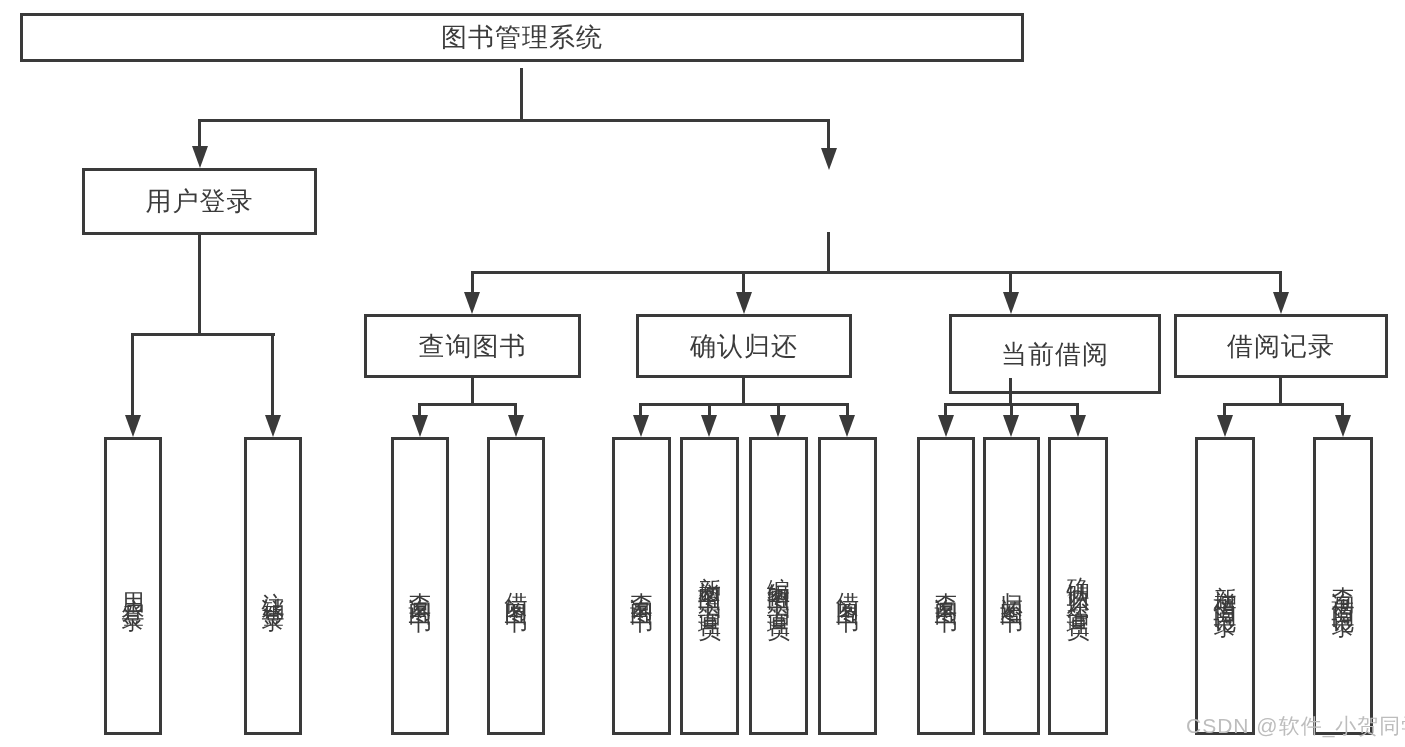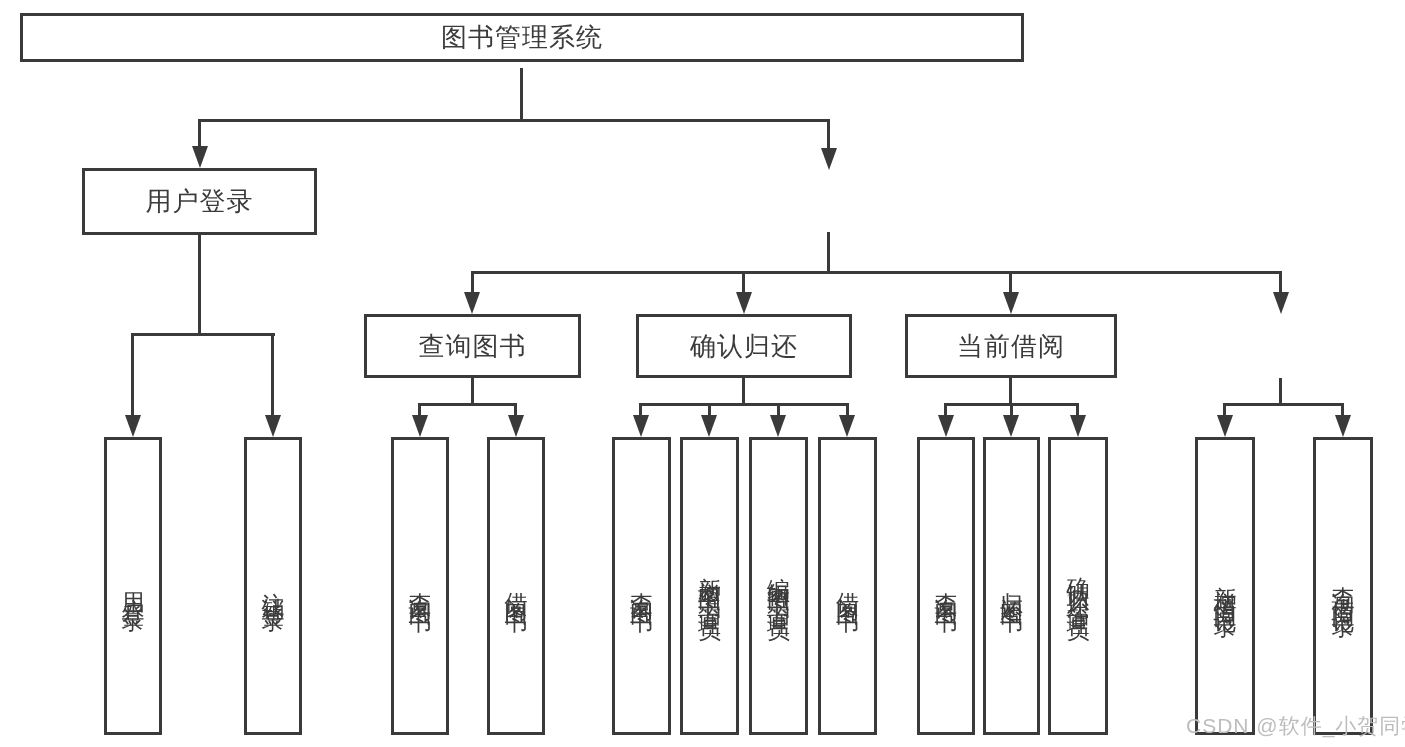--- a/index.html
+++ b/index.html
@@ -78,21 +78,22 @@
   <div class="arrow" style="left:464px;top:292px;"></div>
   <div class="line vline" style="left:742px;top:271px;height:23px;"></div>
   <div class="arrow" style="left:736px;top:292px;"></div>
   <div class="line vline" style="left:1009px;top:271px;height:23px;"></div>
   <div class="arrow" style="left:1003px;top:292px;"></div>
   <div class="line vline" style="left:1279px;top:271px;height:23px;"></div>
   <div class="arrow" style="left:1273px;top:292px;"></div>
 
   <div class="box hbox" style="left:364px;top:314px;width:217px;height:64px;">查询图书</div>
   <div class="box hbox" style="left:636px;top:314px;width:216px;height:64px;">确认归还</div>
-  <div class="box hbox" style="left:905px;top:314px;width:212px;height:64px;">当前借阅</div>
+  <div class="box hbox" style="left:949px;top:314px;width:212px;height:80px;">当前借阅</div>
+  <div class="box hbox" style="left:1174px;top:314px;width:214px;height:64px;">借阅记录</div>
 
   <div class="line vline" style="left:471px;top:378px;height:27px;"></div>
   <div class="line hline" style="left:418px;top:403px;width:99px;"></div>
   <div class="line vline" style="left:418px;top:403px;height:15px;"></div>
   <div class="arrow" style="left:412px;top:415px;"></div>
   <div class="line vline" style="left:514px;top:403px;height:15px;"></div>
   <div class="arrow" style="left:508px;top:415px;"></div>
 
   <div class="line vline" style="left:742px;top:378px;height:27px;"></div>
   <div class="line hline" style="left:639px;top:403px;width:210px;"></div>

